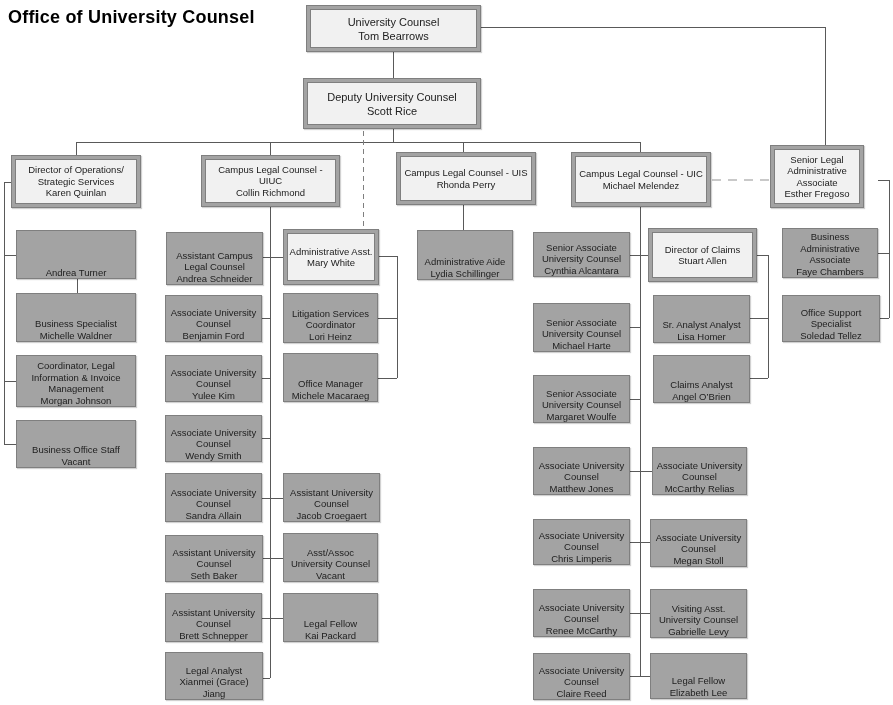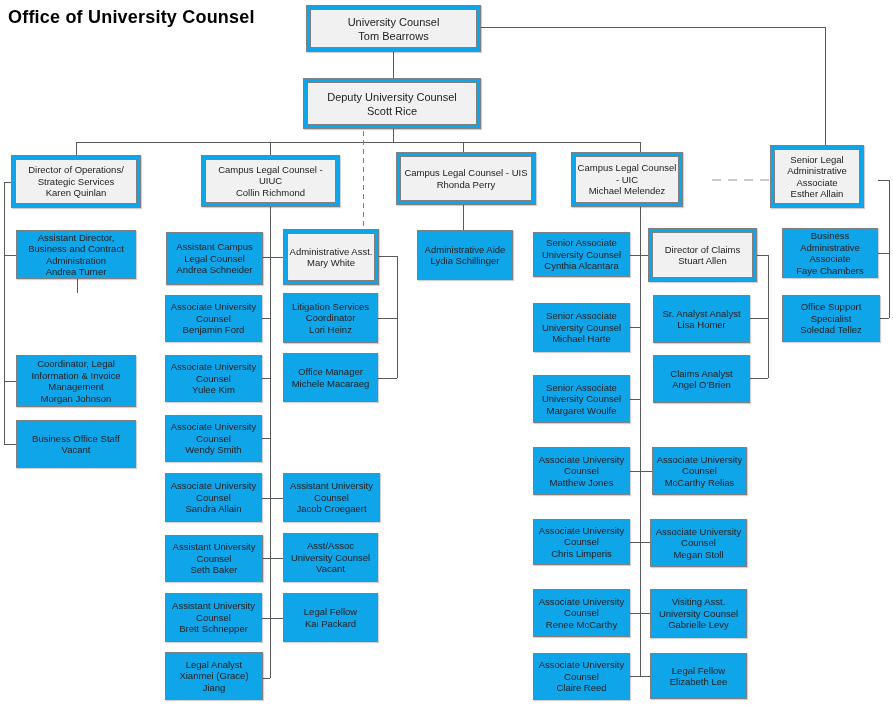--- a/index.html
+++ b/index.html
@@ -8,22 +8,22 @@
     font-family:"Liberation Sans", sans-serif; overflow:hidden;padding-left:44px;
   }
   .page-title {
     position:absolute; left:8px; top:7px;
     font-size:18px; font-weight:bold; color:#000;
     letter-spacing:0.2px;
   }
   svg.wires { position:absolute; left:0; top:0; }
   .node {
     position:absolute; box-sizing:border-box;
-    background:#0ea5e9; border:1px solid #7f7f7f;
-    display:flex; align-items:center; justify-content:center;
+    background:#a3a3a3; border:1px solid #7f7f7f;
+    display:flex; align-items:flex-end; justify-content:center;
     text-align:center; font-size:9.5px; line-height:11.5px; color:#212121;
     box-shadow:1px 1px 1px rgba(0,0,0,0.18);
   }
   .node.double { padding:3px; }
   .node.double > .inner {
     border:1px solid #7f7f7f; width:100%; height:100%;
     display:flex; align-items:center; justify-content:center; box-sizing:border-box;
     background:#f1f1f1;
   }
   .node.lg { font-size:11px; line-height:14px; }
@@ -127,45 +127,50 @@
 
   <div class="node double" style="left:396px;top:152px;width:140px;height:53px">
     <div class="inner">
         <div class="txt">
       <span class="role">Campus Legal Counsel - UIS</span>
       <span class="person">Rhonda Perry</span>
     </div>
       </div>
   </div>
 
-  <div class="node double" style="left:571px;top:152px;width:112px;height:55px">
+  <div class="node double" style="left:571px;top:152px;width:140px;height:55px">
     <div class="inner">
         <div class="txt">
       <span class="role">Campus Legal Counsel - UIC</span>
       <span class="person">Michael Melendez</span>
     </div>
       </div>
   </div>
 
   <div class="node double" style="left:770px;top:145px;width:94px;height:63px">
     <div class="inner">
         <div class="txt">
       <span class="role">Senior Legal Administrative Associate</span>
-      <span class="person">Esther Allain</span>
+      <span class="person">Esther Fregoso</span>
     </div>
       </div>
   </div>
 
   <div class="node" style="left:16px;top:230px;width:120px;height:49px">
     <div class="txt">
-      <span class="role">Assistant Director, Business and Contract Administration</span>
       <span class="person">Andrea Turner</span>
     </div>
   </div>
 
+  <div class="node" style="left:16px;top:293px;width:120px;height:49px">
+    <div class="txt">
+      <span class="role">Business Specialist</span>
+      <span class="person">Michelle Waldner</span>
+    </div>
+  </div>
 
   <div class="node" style="left:16px;top:355px;width:120px;height:52px">
     <div class="txt">
       <span class="role">Coordinator, Legal Information &amp; Invoice Management</span>
       <span class="person">Morgan Johnson</span>
     </div>
   </div>
 
   <div class="node" style="left:16px;top:420px;width:120px;height:48px">
     <div class="txt">

